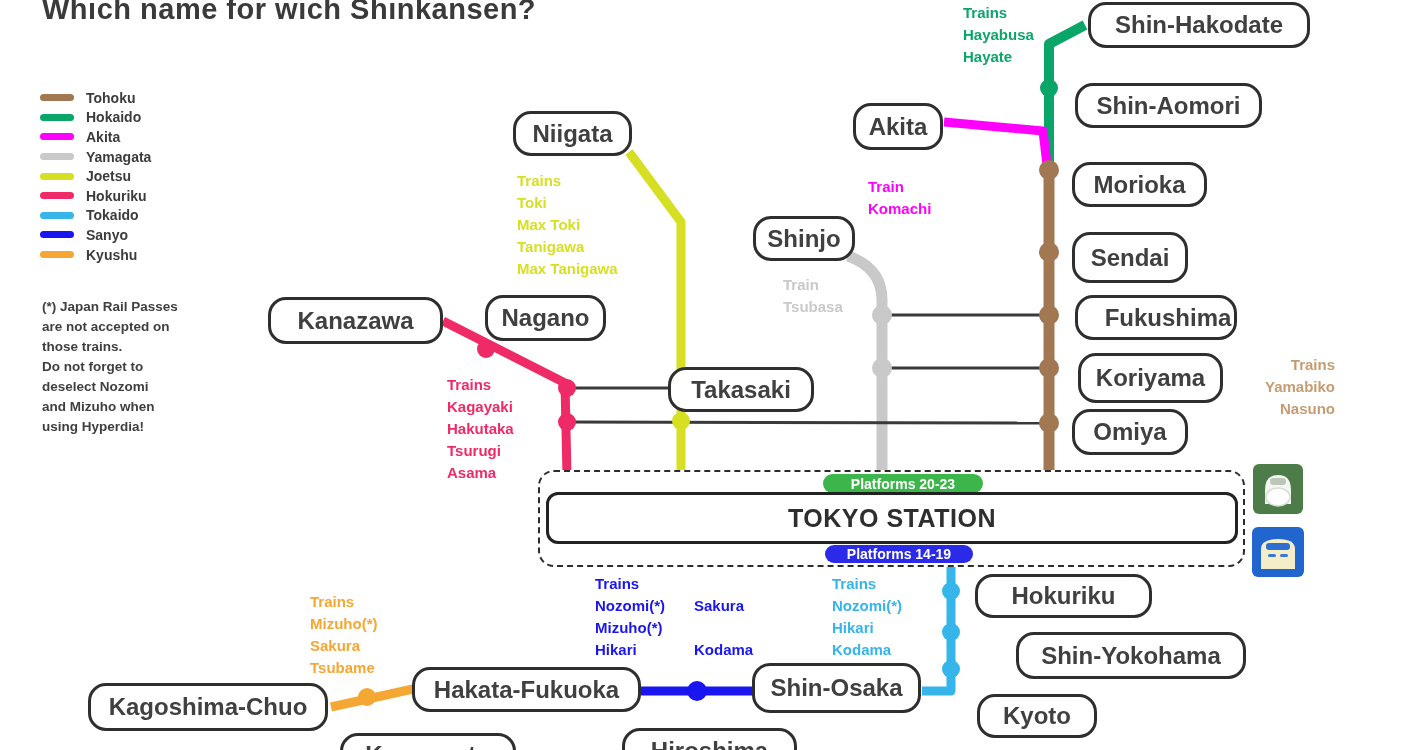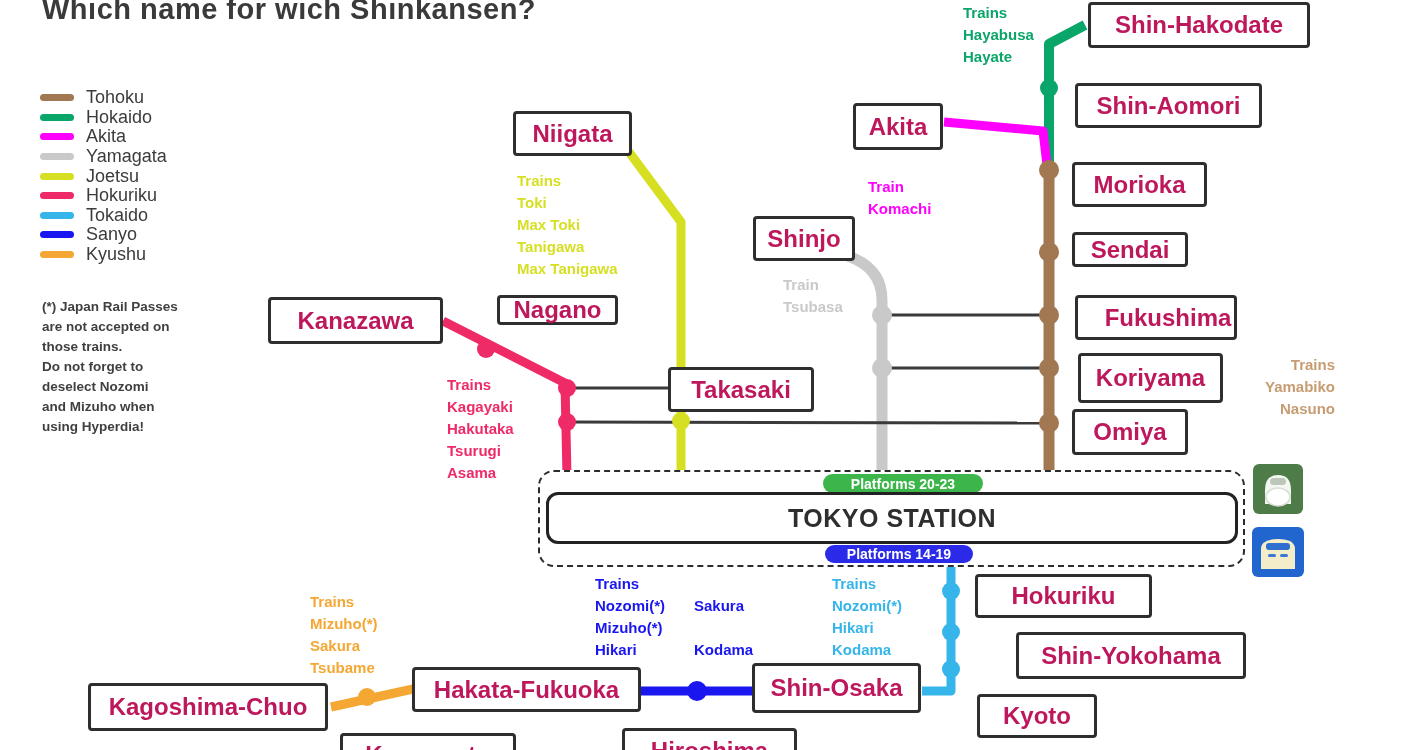--- a/index.html
+++ b/index.html
@@ -4,28 +4,28 @@
 <style>
   html,body{margin:0;padding:0;}
   body{
     width:1424px;height:750px;position:relative;overflow:hidden;background:#fff;
     font-family:"Liberation Sans", sans-serif;
   }
   .title{position:absolute;left:42px;top:-7px;font-size:29px;font-weight:bold;color:#3a3a3a;letter-spacing:.5px;}
   .legend{position:absolute;left:40px;top:88px;}
   .legend-row{display:flex;align-items:center;height:19.6px;}
   .swatch{display:inline-block;width:34px;height:7px;border-radius:4px;margin-right:12px;}
-  .legend-label{font-size:18px;font-weight:normal;color:#3c3c3c;}
+  .legend-label{font-size:14px;font-weight:bold;color:#3c3c3c;}
   .note{position:absolute;left:42px;top:297px;font-size:13.5px;line-height:20px;font-weight:600;color:#3f3f3f;white-space:pre;}
   .lines{position:absolute;left:0;top:0;}
   .station{
     position:absolute;box-sizing:border-box;background:#fff;
-    border:3.5px solid #2e2e2e;border-radius:4px;
+    border:3.5px solid #2e2e2e;border-radius:18px;
     display:flex;align-items:center;justify-content:center;
-    font-weight:bold;font-size:24px;color:#be185d;white-space:nowrap;
+    font-weight:bold;font-size:24px;color:#404040;white-space:nowrap;
   }
   .trains{position:absolute;font-size:15px;font-weight:bold;line-height:22px;white-space:pre;}
   .tokyo-outer{
     position:absolute;left:538px;top:470px;width:707px;height:97px;box-sizing:border-box;
     background:#fff;border:2px dashed #2c2c2c;border-radius:16px;
   }
   .tokyo-inner{
     position:absolute;left:546px;top:492px;width:692px;height:52px;box-sizing:border-box;
     background:#fff;border:3.5px solid #222;border-radius:12px;
     display:flex;align-items:center;justify-content:center;
@@ -160,29 +160,29 @@
 Hikari
 Kodama</div>
 <div class="trains" style="left: 310px; top: 591px; color: rgb(245, 167, 51);">Trains
 Mizuho(*)
 Sakura
 Tsubame</div>
 
 <div class="station" style="left:1088px;top:2px;width:222px;height:46px;">Shin-Hakodate</div>
 <div class="station" style="left:1075px;top:83px;width:187px;height:45px;">Shin-Aomori</div>
 <div class="station" style="left:1072px;top:162px;width:135px;height:45px;">Morioka</div>
-<div class="station" style="left:1072px;top:232px;width:116px;height:35px;">Sendai</div>
+<div class="station" style="left:1072px;top:232px;width:116px;height:51px;">Sendai</div>
 <div class="station" style="left:1075px;top:295px;width:162px;height:45px;padding-left:24px;">Fukushima</div>
 <div class="station" style="left:1078px;top:353px;width:145px;height:50px;">Koriyama</div>
 <div class="station" style="left:1072px;top:409px;width:116px;height:46px;">Omiya</div>
 <div class="station" style="left:853px;top:103px;width:90px;height:47px;">Akita</div>
 <div class="station" style="left:753px;top:216px;width:102px;height:45px;text-align:center;">Shinjo</div>
 <div class="station" style="left:513px;top:111px;width:119px;height:45px;">Niigata</div>
 <div class="station" style="left:268px;top:297px;width:175px;height:47px;">Kanazawa</div>
-<div class="station" style="left:497px;top:295px;width:121px;height:30px;">Nagano</div>
+<div class="station" style="left:485px;top:295px;width:121px;height:46px;">Nagano</div>
 <div class="station" style="left:668px;top:367px;width:146px;height:45px;">Takasaki</div>
 <div class="station" style="left:975px;top:574px;width:177px;height:44px;">Hokuriku</div>
 <div class="station" style="left:977px;top:632px;width:230px;height:47px;margin-left:39px;">Shin-Yokohama</div>
 <div class="station" style="left:977px;top:694px;width:120px;height:44px;">Kyoto</div>
 <div class="station" style="left:752px;top:663px;width:169px;height:50px;">Shin-Osaka</div>
 <div class="station" style="left:412px;top:667px;width:229px;height:45px;">Hakata-Fukuoka</div>
 <div class="station" style="left:88px;top:683px;width:240px;height:48px;">Kagoshima-Chuo</div>
 <div class="station" style="left:340px;top:733px;width:176px;height:44px;">Kumamoto</div>
 <div class="station" style="left:622px;top:728px;width:175px;height:45px;">Hiroshima</div>
 

